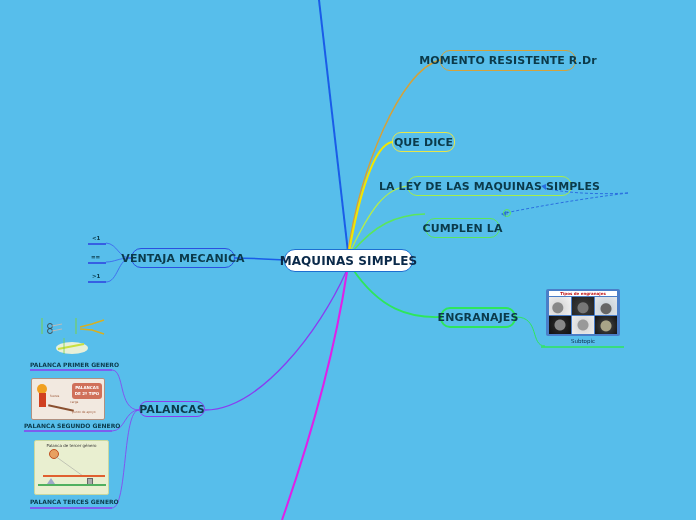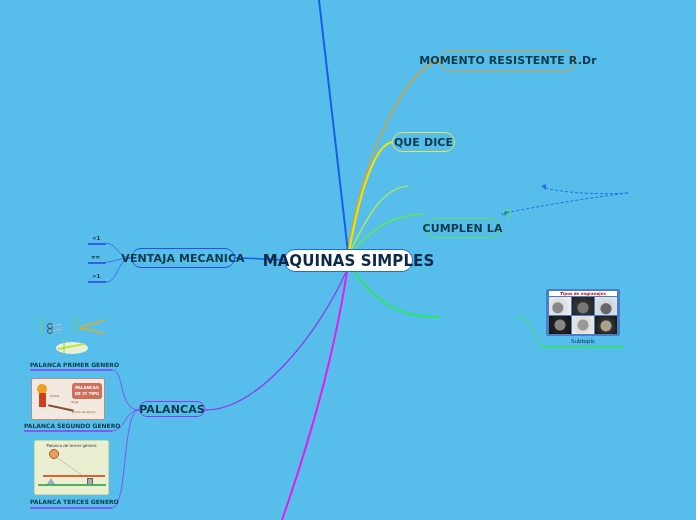--- a/index.html
+++ b/index.html
@@ -3,21 +3,21 @@
 <meta charset="utf-8">
 <style>
   html, body { margin:0; padding:0; }
   body { width:696px; height:520px; overflow:hidden; background:#57BEEB; position:relative;
          font-family:"DejaVu Sans", sans-serif; }
   #canvas { position:absolute; left:0; top:0; width:696px; height:520px; }
   svg.lines { position:absolute; left:0; top:0; }
   .node { position:absolute; box-sizing:border-box; display:flex; align-items:center; justify-content:center;
           font-weight:bold; font-size:11px; color:#0b3a4a; border-radius:10px; border:1.5px solid; white-space:nowrap;
           letter-spacing:0.1px; cursor:pointer; }
-  .root { background:#fff; border:1.5px solid #1d6fd1; border-radius:11px; font-size:15px; color:#0b2a4a; }
+  .root { background:#fff; border:1.5px solid #1d6fd1; border-radius:11px; font-size:12px; color:#0b2a4a; }
   .leaf { position:absolute; font-size:6px; color:#0b3a4a; font-weight:bold; text-align:center; white-space:nowrap; }
   .imgbox { position:absolute; box-sizing:border-box; border-radius:2px; overflow:hidden; }
   .small { position:absolute; font-size:5.5px; font-weight:bold; color:#0b3a4a; }
 </style>
 </head>
 <body>
 
 <div id="canvas">
 
   <svg class="lines" width="696" height="520">
@@ -58,26 +58,28 @@
     <line x1="30" y1="370" x2="112" y2="370" stroke="#8a3cf0" stroke-width="1.5"></line>
     <line x1="24" y1="431" x2="112" y2="431" stroke="#8a3cf0" stroke-width="1.5"></line>
     <line x1="30" y1="508" x2="112" y2="508" stroke="#8a3cf0" stroke-width="1.5"></line>
     <line x1="541" y1="347" x2="624" y2="347" stroke="#2ee65c" stroke-width="1.5"></line>
   </svg>
 
   <div class="node root" style="left:284px; top:249px; width:129px; height:23px;">MAQUINAS SIMPLES</div>
 
   <div class="node" style="left:440px; top:50px; width:136px; height:21px; border-color:#d4a23a;">MOMENTO RESISTENTE R.Dr</div>
 
-  <div class="node" style="left:392px; top:132px; width:63px; height:20px; border-color:#e6e64a;">QUE DICE</div>
+  <div class="node" style="left:392px; top:132px; width:63px; height:20px; border-color:#e6e64a;border-radius:9px;">QUE DICE</div>
 
+  <div class="node" style="left:407px; top:176px; width:165px; height:20px; border-color:#a6ee4a;">LA LEY DE LAS MAQUINAS SIMPLES</div>
 
   <div class="node" style="left:425px; top:204px; width:75px; height:20px; border-color:#5ce65c;margin-top:14px;">CUMPLEN LA</div>
   <div style="position:absolute; left:503px; top:209px; width:8px; height:8px; border:1px solid #5ce65c; border-radius:50%; font-size:5px; color:#0b3a4a; display:flex; align-items:center; justify-content:center; box-sizing:border-box;">!</div>
 
+  <div class="node" style="left:440px; top:307px; width:76px; height:21px; border-color:#2ee65c; border-width:2px;">ENGRANAJES</div>
 
   <div class="imgbox" style="left:546px; top:289px; width:74px; height:47px; background:#4a7ec8; padding:1px;">
     <div style="background:#fff; color:#c0161a; font-size:4px; font-weight:bold; text-align:center; height:5px; line-height:5px; margin:1px 2px;">Tipos de engranajes</div>
     <div style="display:grid; grid-template-columns:repeat(3,1fr); gap:1px; margin:1px 2px;">
       <div style="height:18px; background:radial-gradient(circle at 40% 60%, #888 0 5px, #ddd 6px, #f4f4f4 100%);"></div>
       <div style="height:18px; background:radial-gradient(circle at 50% 60%, #777 0 5px, #333 6px, #222 100%);"></div>
       <div style="height:18px; background:radial-gradient(circle at 50% 65%, #666 0 5px, #cfd6dc 6px, #e4e8ec 100%);"></div>
       <div style="height:18px; background:radial-gradient(circle at 50% 50%, #888 0 5px, #222 6px, #111 100%);"></div>
       <div style="height:18px; background:radial-gradient(circle at 50% 50%, #999 0 5px, #ddd 6px, #eee 100%);"></div>
       <div style="height:18px; background:radial-gradient(circle at 50% 55%, #a9a488 0 5px, #333 6px, #111 100%);"></div>

